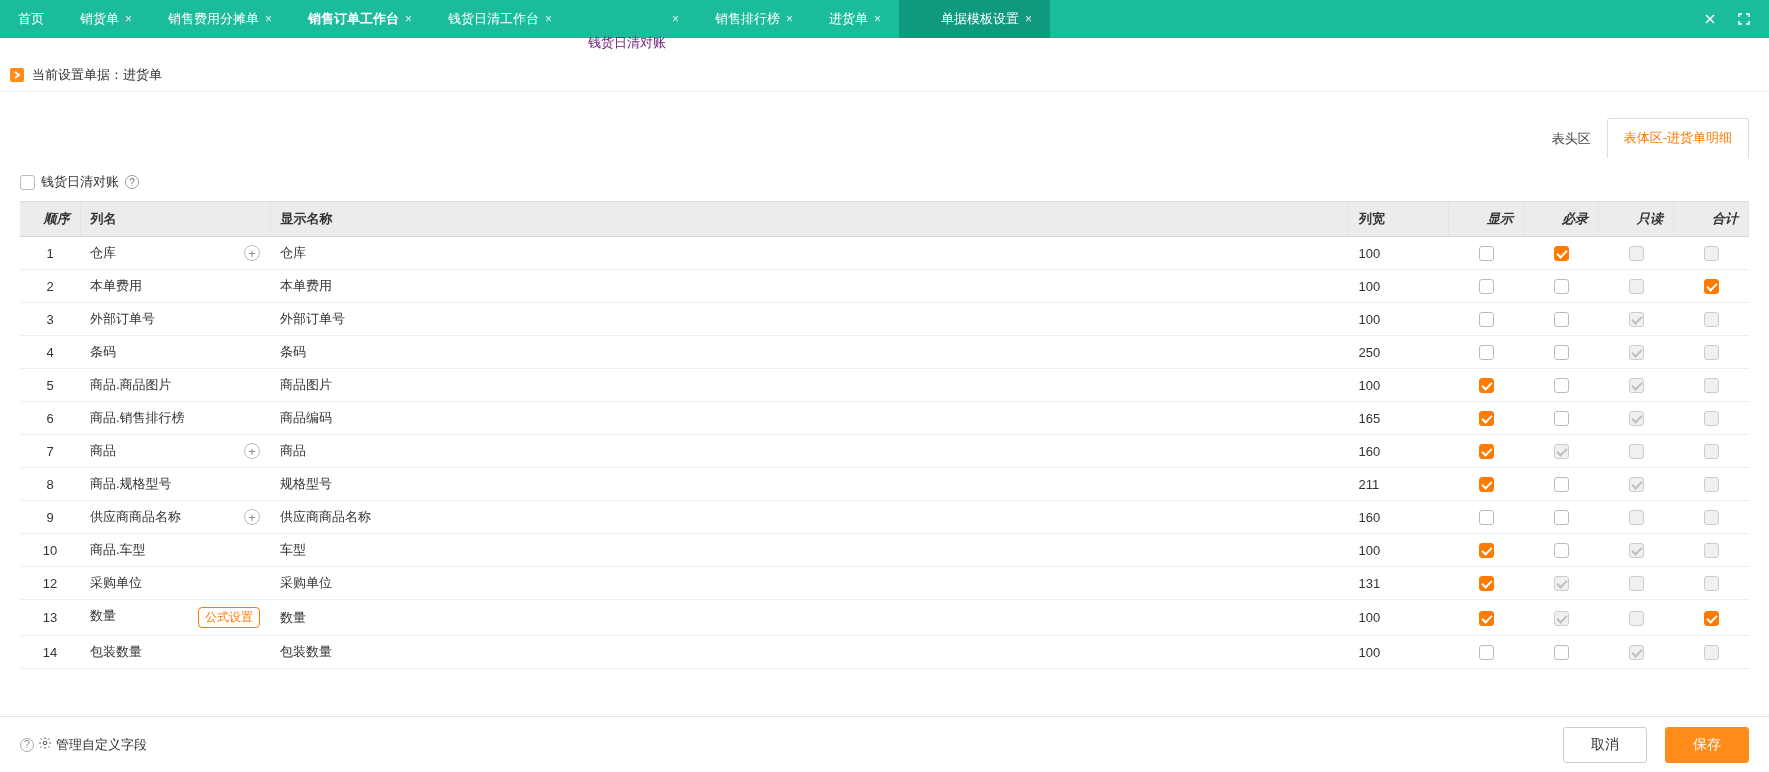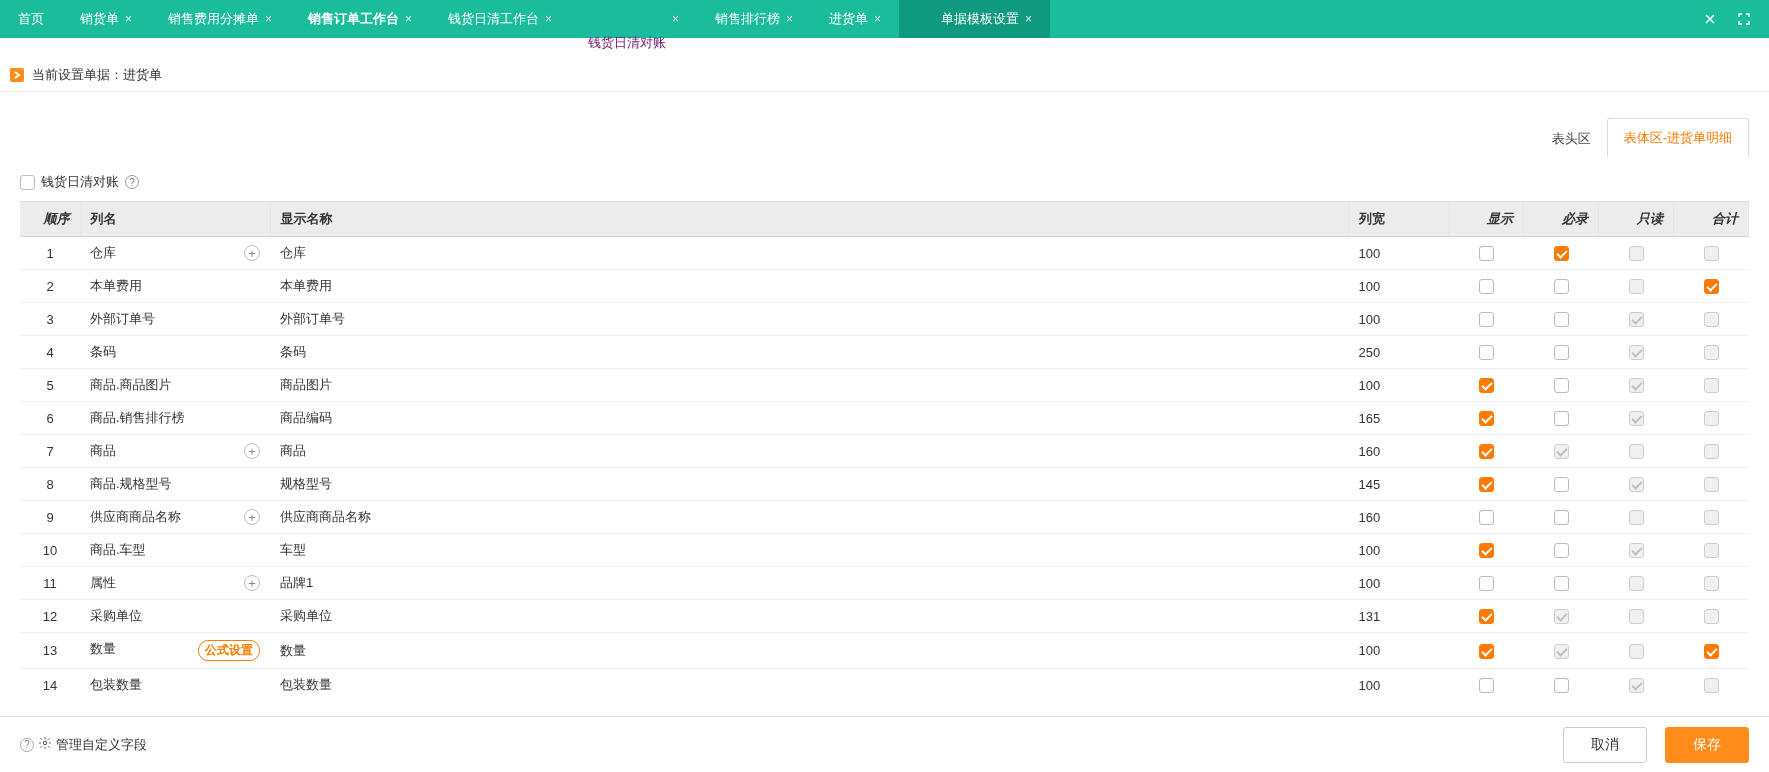--- a/index.html
+++ b/index.html
@@ -48,21 +48,21 @@
   table{width:100%;border-collapse:collapse;}
   thead th{background:var(--grey-light);text-align:left;font-weight:600;padding:8px 10px;font-size:13px;border-bottom:1px solid #d6d6d6;border-right:1px solid #e4e4e4;}
   thead th.center{text-align:right;font-style:italic;}
   tbody td{padding:7px 10px;border-bottom:1px solid #eee;font-size:13px;vertical-align:middle;}
   tbody td.center{text-align:center;}
   tbody tr.highlight td{background:var(--bg-row-hover);}
   .seq{text-align:center;width:60px;}
 
   .colname-cell{position:relative;}
   .plus{position:absolute;right:10px;top:50%;transform:translateY(-50%);width:16px;height:16px;border:1px solid #bbb;border-radius:50%;display:inline-flex;align-items:center;justify-content:center;font-size:13px;color:#888;background:#fff;cursor:pointer;}
-  .formula-chip{display:inline-block;border:1px solid var(--orange);color:var(--orange);border-radius:10px;padding:1px 6px;font-size:12px;margin-left:auto;float:right;font-weight:bold;}
+  .formula-chip{display:inline-block;border:1px solid var(--orange);color:var(--orange);border-radius:4px;padding:1px 6px;font-size:12px;margin-left:auto;float:right;}
 
   
   .chk{width:15px;height:15px;border:1px solid #bbb;border-radius:3px;display:inline-block;background:#fff;position:relative;vertical-align:middle;}
   .chk.orange{background:var(--orange);border-color:var(--orange);}
   .chk.orange::after{content:"";position:absolute;left:4px;top:1px;width:4px;height:8px;border:solid #fff;border-width:0 2px 2px 0;transform:rotate(45deg);}
   .chk.grey{background:#f0f0f0;border-color:#ccc;}
   .chk.grey::after{content:"";position:absolute;left:4px;top:1px;width:4px;height:8px;border:solid #bfbfbf;border-width:0 2px 2px 0;transform:rotate(45deg);}
   .chk.empty-grey{background:#f0f0f0;border-color:#ccc;}
 
   
@@ -251,21 +251,21 @@
               <td>160</td>
               <td class="center"><span class="chk orange"></span></td>
               <td class="center"><span class="chk grey"></span></td>
               <td class="center"><span class="chk empty-grey"></span></td>
               <td class="center"><span class="chk empty-grey"></span></td>
             </tr>
             <tr>
               <td class="seq">8</td>
               <td class="colname-cell">商品.规格型号</td>
               <td>规格型号</td>
-              <td>145</td>
+              <td>211</td>
               <td class="center"><span class="chk orange"></span></td>
               <td class="center"><span class="chk"></span></td>
               <td class="center"><span class="chk grey"></span></td>
               <td class="center"><span class="chk empty-grey"></span></td>
             </tr>
             <tr>
               <td class="seq">9</td>
               <td class="colname-cell">供应商商品名称<span class="plus">+</span></td>
               <td>供应商商品名称</td>
               <td>160</td>
@@ -275,30 +275,20 @@
               <td class="center"><span class="chk empty-grey"></span></td>
             </tr>
             <tr>
               <td class="seq">10</td>
               <td class="colname-cell">商品.车型</td>
               <td>车型</td>
               <td>100</td>
               <td class="center"><span class="chk orange"></span></td>
               <td class="center"><span class="chk"></span></td>
               <td class="center"><span class="chk grey"></span></td>
-              <td class="center"><span class="chk empty-grey"></span></td>
-            </tr>
-            <tr>
-              <td class="seq">11</td>
-              <td class="colname-cell">属性<span class="plus">+</span></td>
-              <td>品牌1</td>
-              <td>100</td>
-              <td class="center"><span class="chk"></span></td>
-              <td class="center"><span class="chk"></span></td>
-              <td class="center"><span class="chk empty-grey"></span></td>
               <td class="center"><span class="chk empty-grey"></span></td>
             </tr>
             <tr>
               <td class="seq">12</td>
               <td class="colname-cell">采购单位</td>
               <td>采购单位</td>
               <td>131</td>
               <td class="center"><span class="chk orange"></span></td>
               <td class="center"><span class="chk grey"></span></td>
               <td class="center"><span class="chk empty-grey"></span></td>

